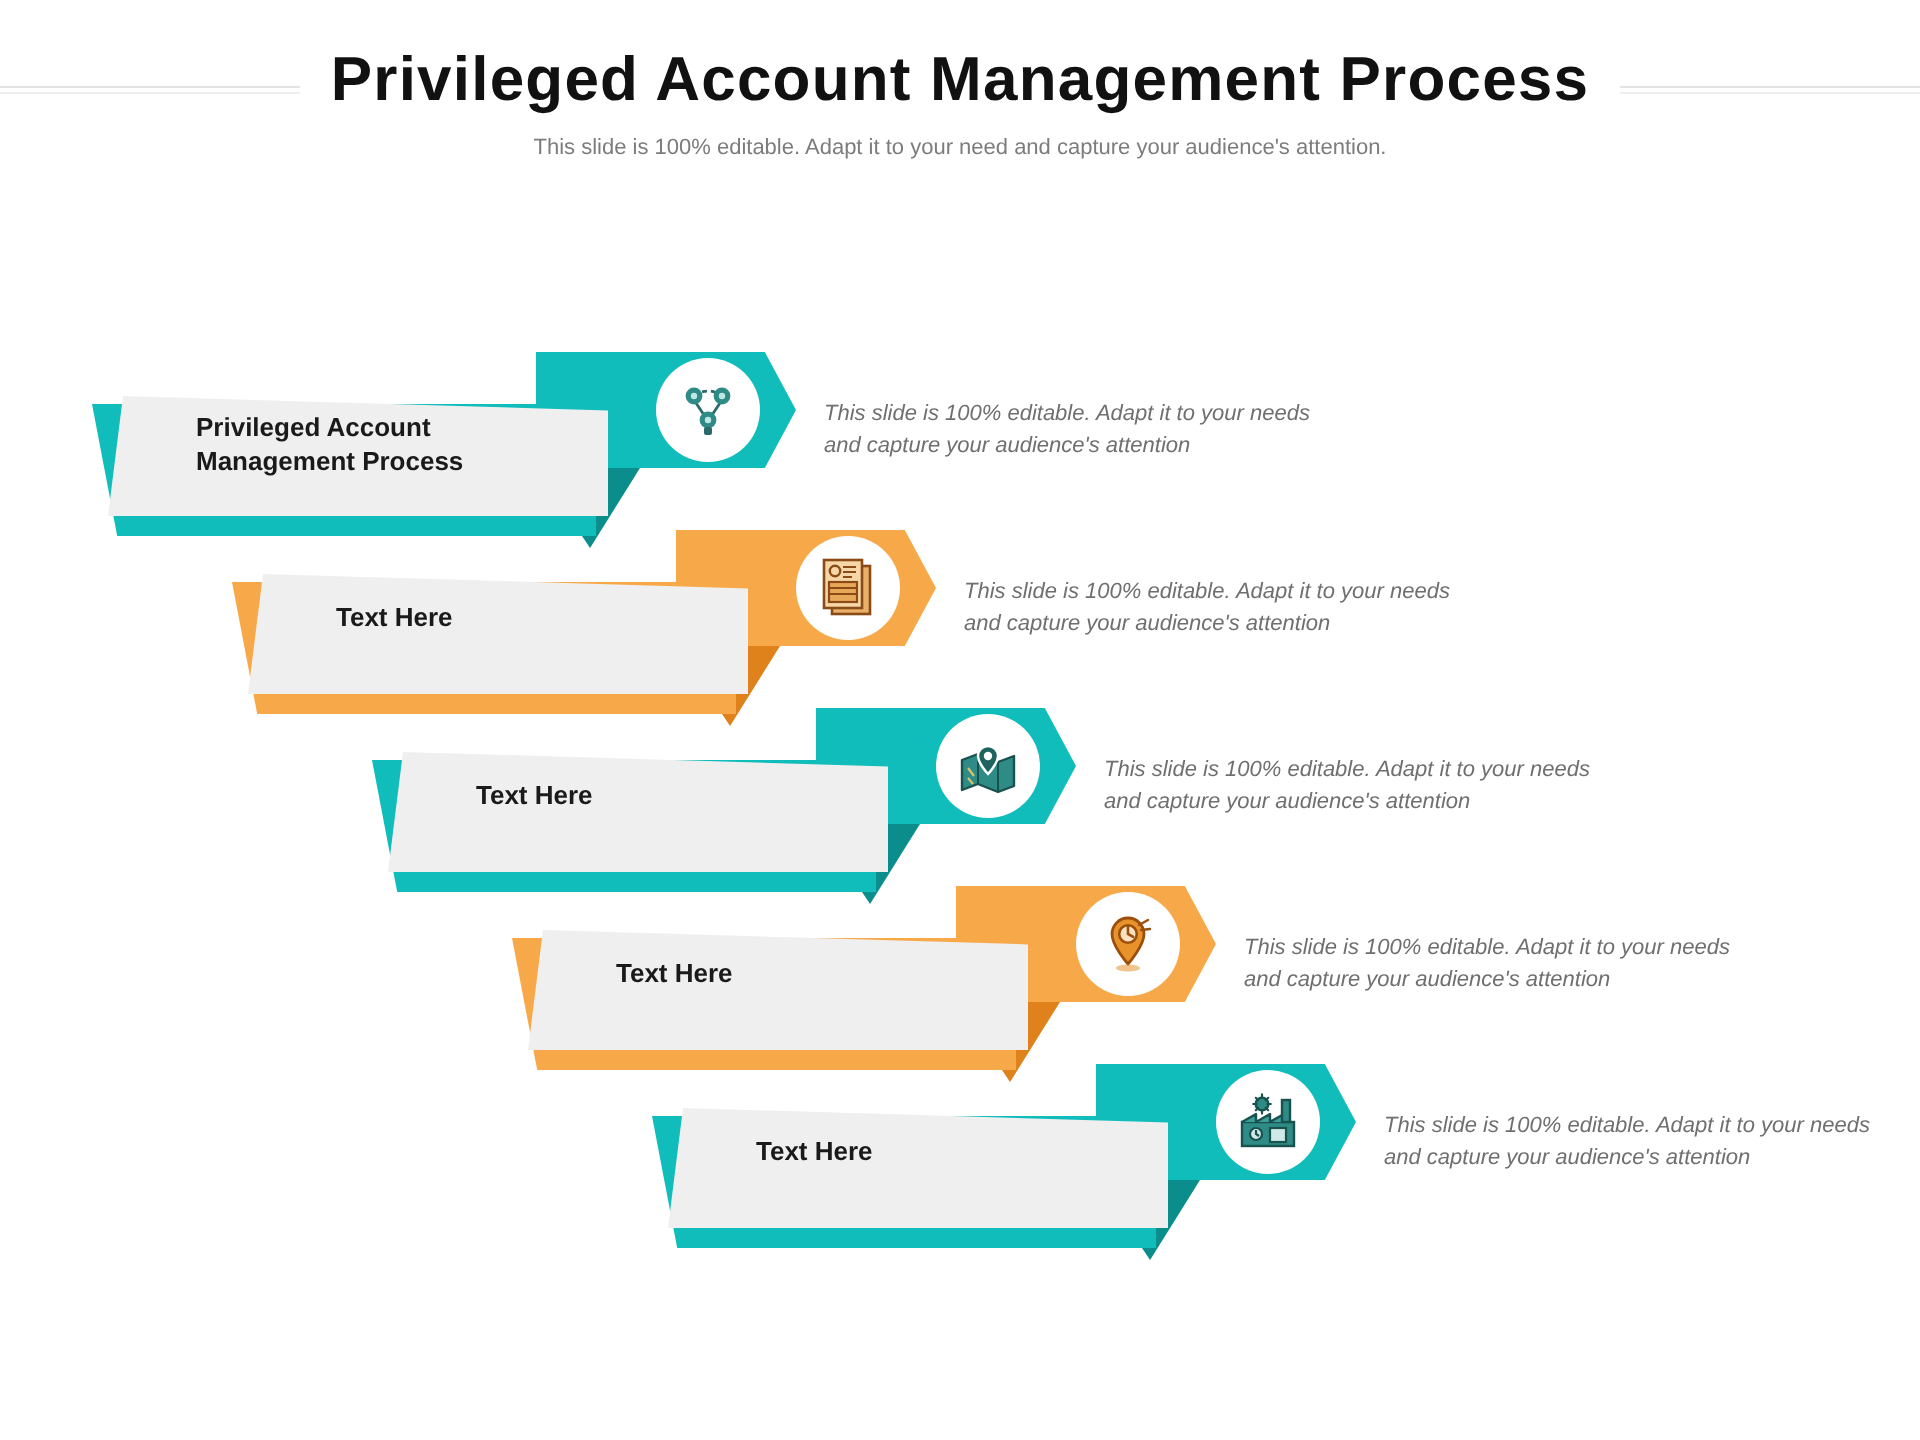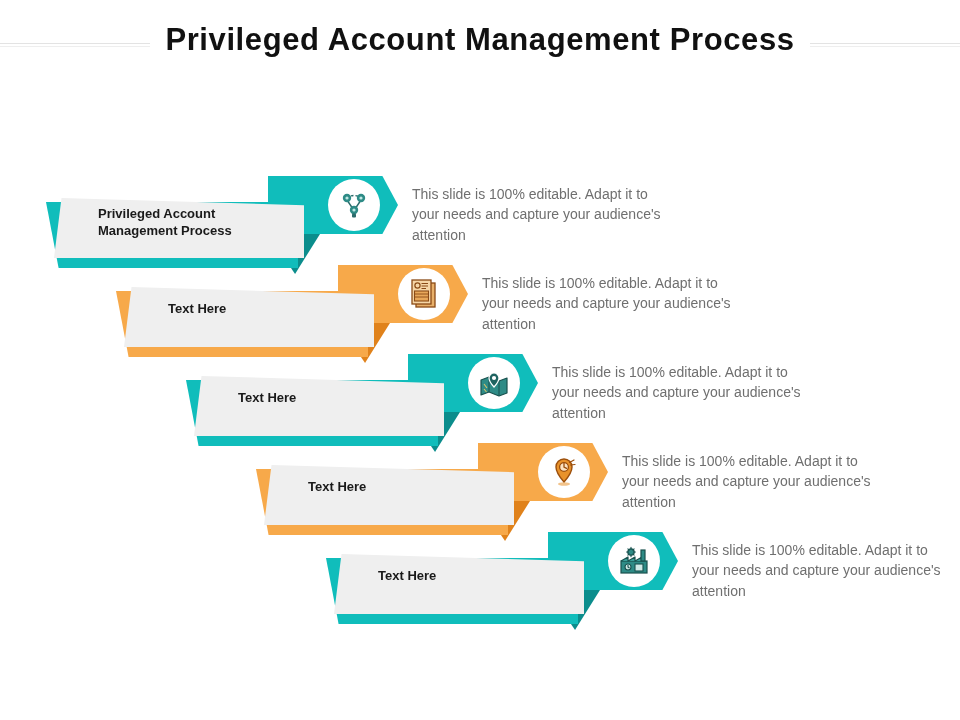--- a/index.html
+++ b/index.html
@@ -125,35 +125,37 @@
     background: #ffffff;
     display: flex;
     align-items: center;
     justify-content: center;
   }
   .icon-disc svg { display: block; }
 
   
   .desc {
     position: absolute;
-    top: 8px;
+    top: 24px;
     left: 372px;
     width: 252px;
-    font-size: 14px;
+    font-size: 11px;
     color: #6f6f6f;
     line-height: 1.45;
+    font-style: italic;
   }
 </style>
 </head>
 <body>
 
 <div id="header">
   <div id="title-rule-left"></div>
   <div id="title-rule-right"></div>
   <div id="page-title" style="color: rgb(17, 17, 17);">Privileged Account Management Process</div>
+  <div id="page-subtitle">This slide is 100% editable. Adapt it to your need and capture your audience's attention.</div>
 </div>
 
 <div id="diagram">
 
   <div class="row" id="row-0" style="top:176px; left:40px;">
     <div class="chevron" style="background: rgb(16, 189, 187);"></div>
     <div class="chevron-shadow" style="background: rgb(11, 141, 140);"></div>
     <div class="plate-border" style="background: rgb(16, 189, 187);"></div>
     <div class="plate" style="background: rgb(239, 239, 239);"></div>
     <div class="plate-label two-line">Privileged Account Management Process</div>

